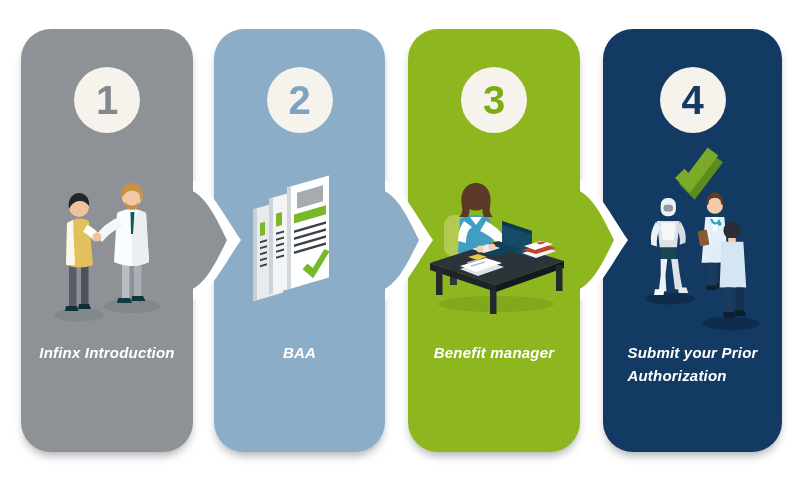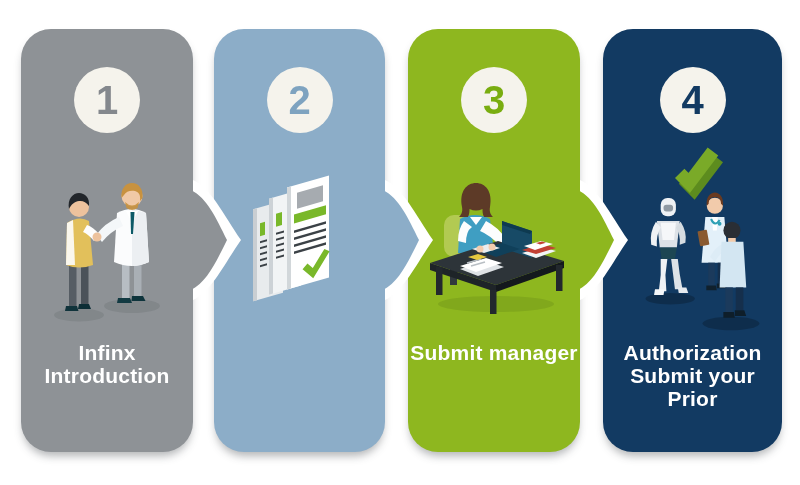--- a/index.html
+++ b/index.html
@@ -20,22 +20,22 @@
     margin-top:38px; width:66px; height:66px; border-radius:50%;
     background:#f5f3ec; display:flex; align-items:center; justify-content:center;
     flex:none;
   }
   .num { font-size:40px; font-weight:600; line-height:1; }
   .illus {
     width:100%; height:186px; margin-top:12px; flex:none;
     display:flex; align-items:center; justify-content:center;
   }
   .label {
-    margin-top:10px; text-align:center; color:#ffffff;
-    font-size:21px; font-weight:600; line-height:23px; letter-spacing:0.2px;
+    margin-top:10px; text-align:left; color:#ffffff;
+    font-size:15px; font-weight:600; line-height:23px; letter-spacing:0.2px;font-style:italic;
   }
   .label span { display:block; }
   .junction { position:absolute; top:180px; width:60px; height:120px; z-index:3; }
   .junction-1 { left:191px; }
   .junction-2 { left:383px; }
   .junction-3 { left:578px; }
 </style>
 </head>
 <body>
 
@@ -117,20 +117,21 @@
             <rect x="47" y="45" width="32" height="2.5" fill="#3b4146"></rect>
             <rect x="47" y="52" width="32" height="2.5" fill="#3b4146"></rect>
             <rect x="47" y="59" width="32" height="2.5" fill="#3b4146"></rect>
             <rect x="47" y="66" width="32" height="2.5" fill="#3b4146"></rect>
             <path d="M58,84 l8,9 14,-19" stroke="#79b82a" stroke-width="6.5" fill="none"></path>
           </g>
         </g>
       </svg>
     </div>
     <div class="label">
+      <span>BAA</span>
     </div>
   </section>
 
   <section class="panel panel-3" style="background-color: rgb(142, 183, 31);">
     <div class="num-circle">
       <span class="num" style="color: rgb(121, 173, 16);">3</span>
     </div>
     <div class="illus">
       <svg width="160" height="162" viewBox="0 0 160 162">
         <ellipse cx="82" cy="147" rx="58" ry="8" fill="rgba(20,40,10,0.10)"></ellipse>
@@ -170,21 +171,21 @@
         <path d="M54,100 L64,97 L73,100 L63,103 Z" fill="#e6c83e"></path>
         <g>
           <path d="M108,96 L128,90 L142,94 L122,101 Z" fill="#f2f4f5"></path>
           <path d="M108,93 L128,87 L142,91 L122,97 Z" fill="#c24034"></path>
           <path d="M110,89 L127,84 L139,87 L121,93 Z" fill="#ffffff"></path>
           <path d="M122,86 l6,-1.5 4,1.2 -6,1.8 z" fill="#c24034"></path>
         </g>
       </svg>
     </div>
     <div class="label">
-      <span>Submit manager</span>
+      <span>Benefit manager</span>
     </div>
   </section>
 
   <section class="panel panel-4" style="background-color: rgb(18, 58, 98);">
     <div class="num-circle">
       <span class="num" style="color: rgb(18, 58, 98);">4</span>
     </div>
     <div class="illus">
       <svg width="152" height="190" viewBox="0 0 160 200">
         <ellipse cx="56" cy="164" rx="26" ry="6" fill="rgba(0,0,0,0.22)"></ellipse>
@@ -225,22 +226,22 @@
           <path d="M117,100 h8 v6 h-8 z" fill="#f2cbab"></path>
           <path d="M110,104 h23 l3,48 h-28 z" fill="#d3e6f2"></path>
           <path d="M114,152 h8 v26 h-8 z" fill="#1b3a5c"></path>
           <path d="M125,152 h8 v24 h-8 z" fill="#152f4c"></path>
           <path d="M112,178 h11 l1,6 h-12 z" fill="#0e1e2a"></path>
           <path d="M124,176 h10 l2,6 h-12 z" fill="#0e1e2a"></path>
         </g>
       </svg>
     </div>
     <div class="label">
+      <span>Submit your Prior</span>
       <span>Authorization</span>
-      <span>Submit your Prior</span>
     </div>
   </section>
 
   <svg class="junction junction-1" viewBox="0 0 60 120">
     <path d="M2,0 C20,8 32,34 50,60 C32,86 20,112 2,120 Z" fill="#ffffff"></path>
     <path d="M0,10 C16,18 25,38 36,60 C25,82 16,102 0,110 Z" fill="#8e9296"></path>
   </svg>
   <svg class="junction junction-2" viewBox="0 0 60 120">
     <path d="M2,0 C20,8 32,34 50,60 C32,86 20,112 2,120 Z" fill="#ffffff"></path>
     <path d="M0,10 C16,18 25,38 36,60 C25,82 16,102 0,110 Z" fill="#8cadc8"></path>

